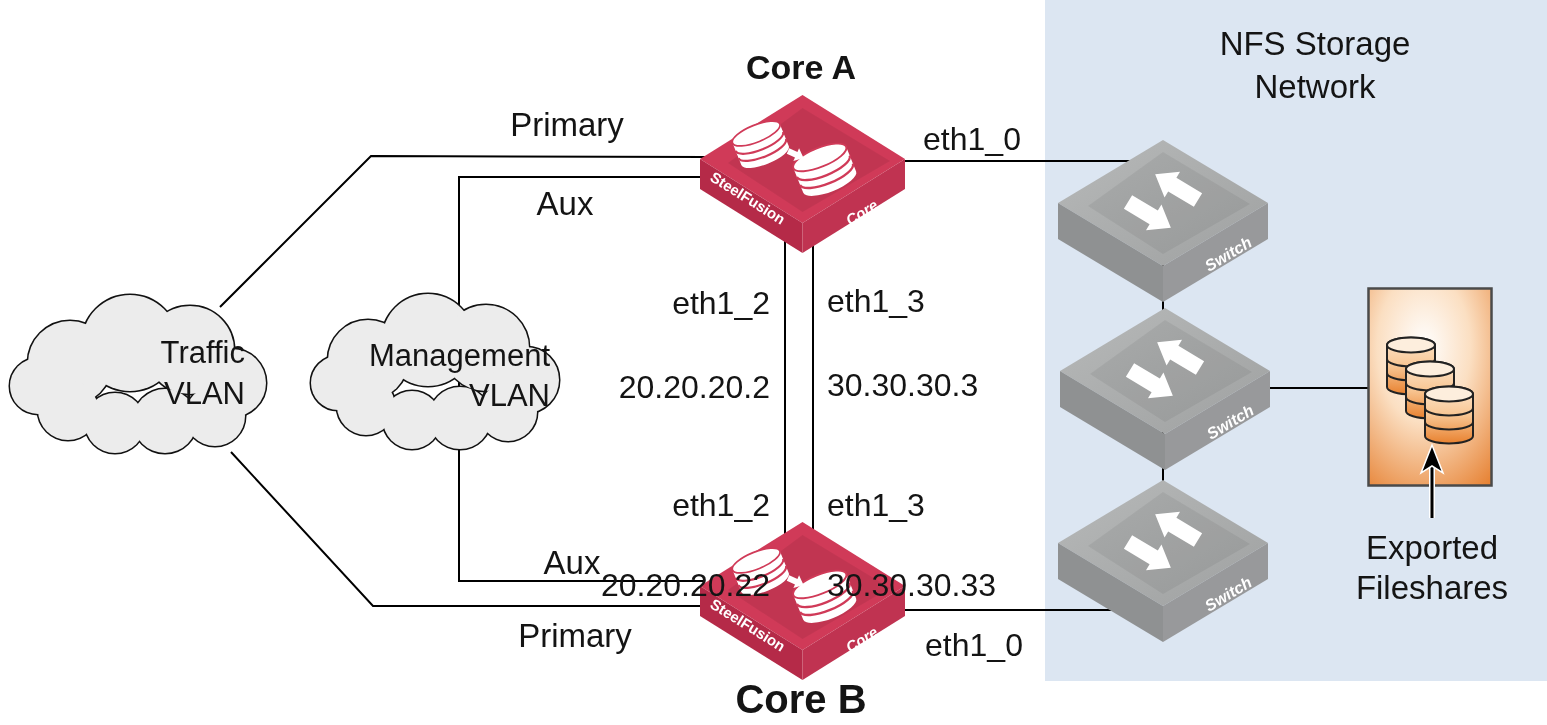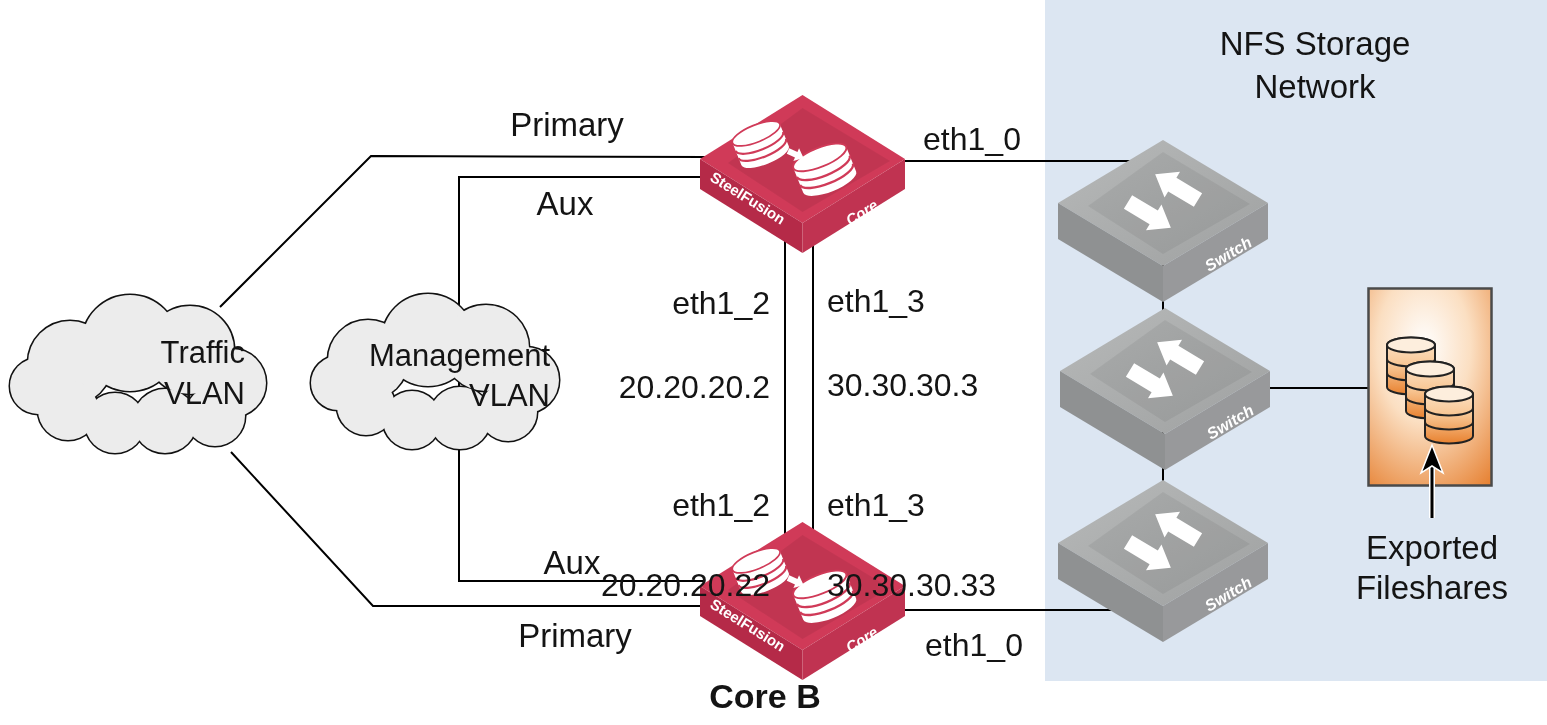--- a/index.html
+++ b/index.html
@@ -192,21 +192,22 @@
       <line x1="65" y1="231" x2="65" y2="176" stroke="#000" stroke-width="3"></line>
       <polygon points="65,158 54,186 65,179 76,186" fill="#000" stroke="#fff" stroke-width="1.5"></polygon>
     </g>
   </svg>
 
   <div class="lbl c t31" style="left:40px;top:332px;width:205px;line-height:41px">Traffic
 VLAN</div>
   <div class="lbl c t31" style="left:320px;top:336px;width:230px">Management
 VLAN</div>
 
-  <div class="lbl c bold" style="left:675px;top:677px;width:180px;font-size:34px">Core B</div>
+  <div class="lbl c bold" style="left:711px;top:48px;width:180px;font-size:34px">Core A</div>
+  <div class="lbl c bold" style="left:711px;top:677px;width:180px;font-size:40px">Core B</div>
 
   <div class="lbl c t33" style="left:477px;top:104px;width:180px">Primary</div>
   <div class="lbl c t33" style="left:475px;top:183px;width:180px">Aux</div>
   <div class="lbl c t33" style="left:482px;top:542px;width:180px">Aux</div>
   <div class="lbl c t33" style="left:485px;top:615px;width:180px">Primary</div>
 
   <div class="lbl c t32" style="left:882px;top:118px;width:180px">eth1_0</div>
   <div class="lbl c t32" style="left:884px;top:624px;width:180px">eth1_0</div>
 
   <div class="lbl r t32" style="left:560px;top:240px;width:210px">

